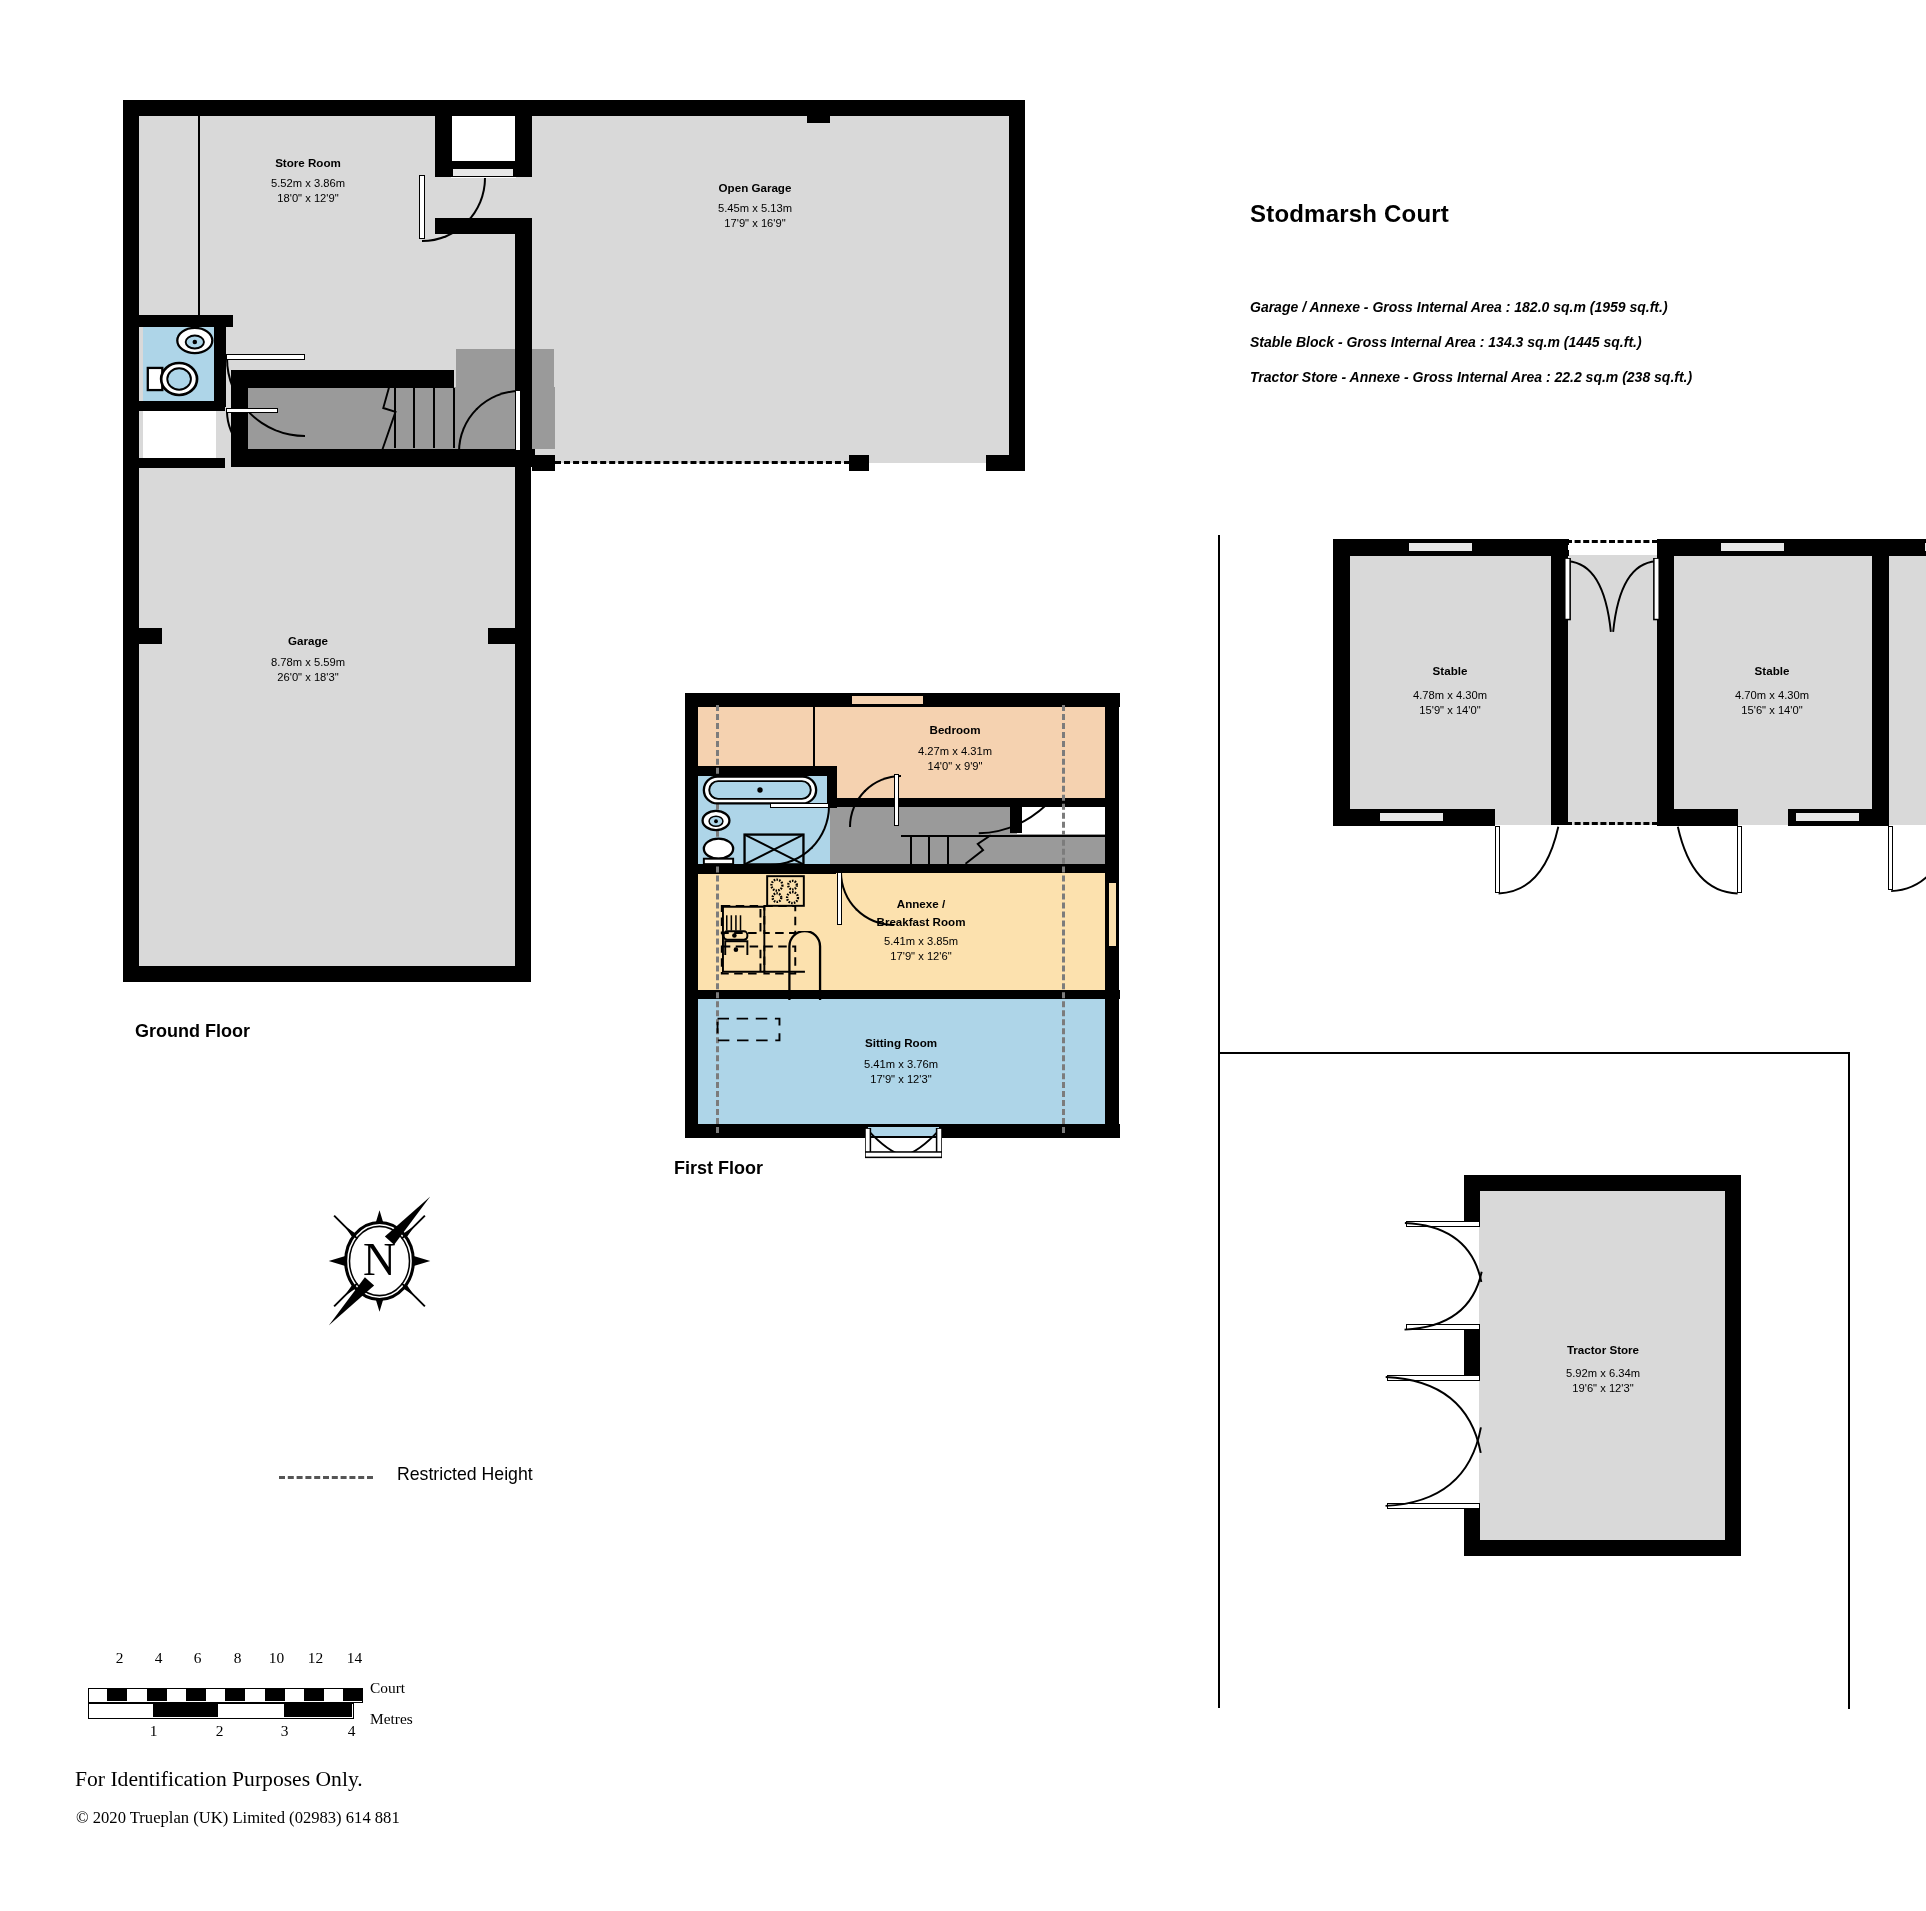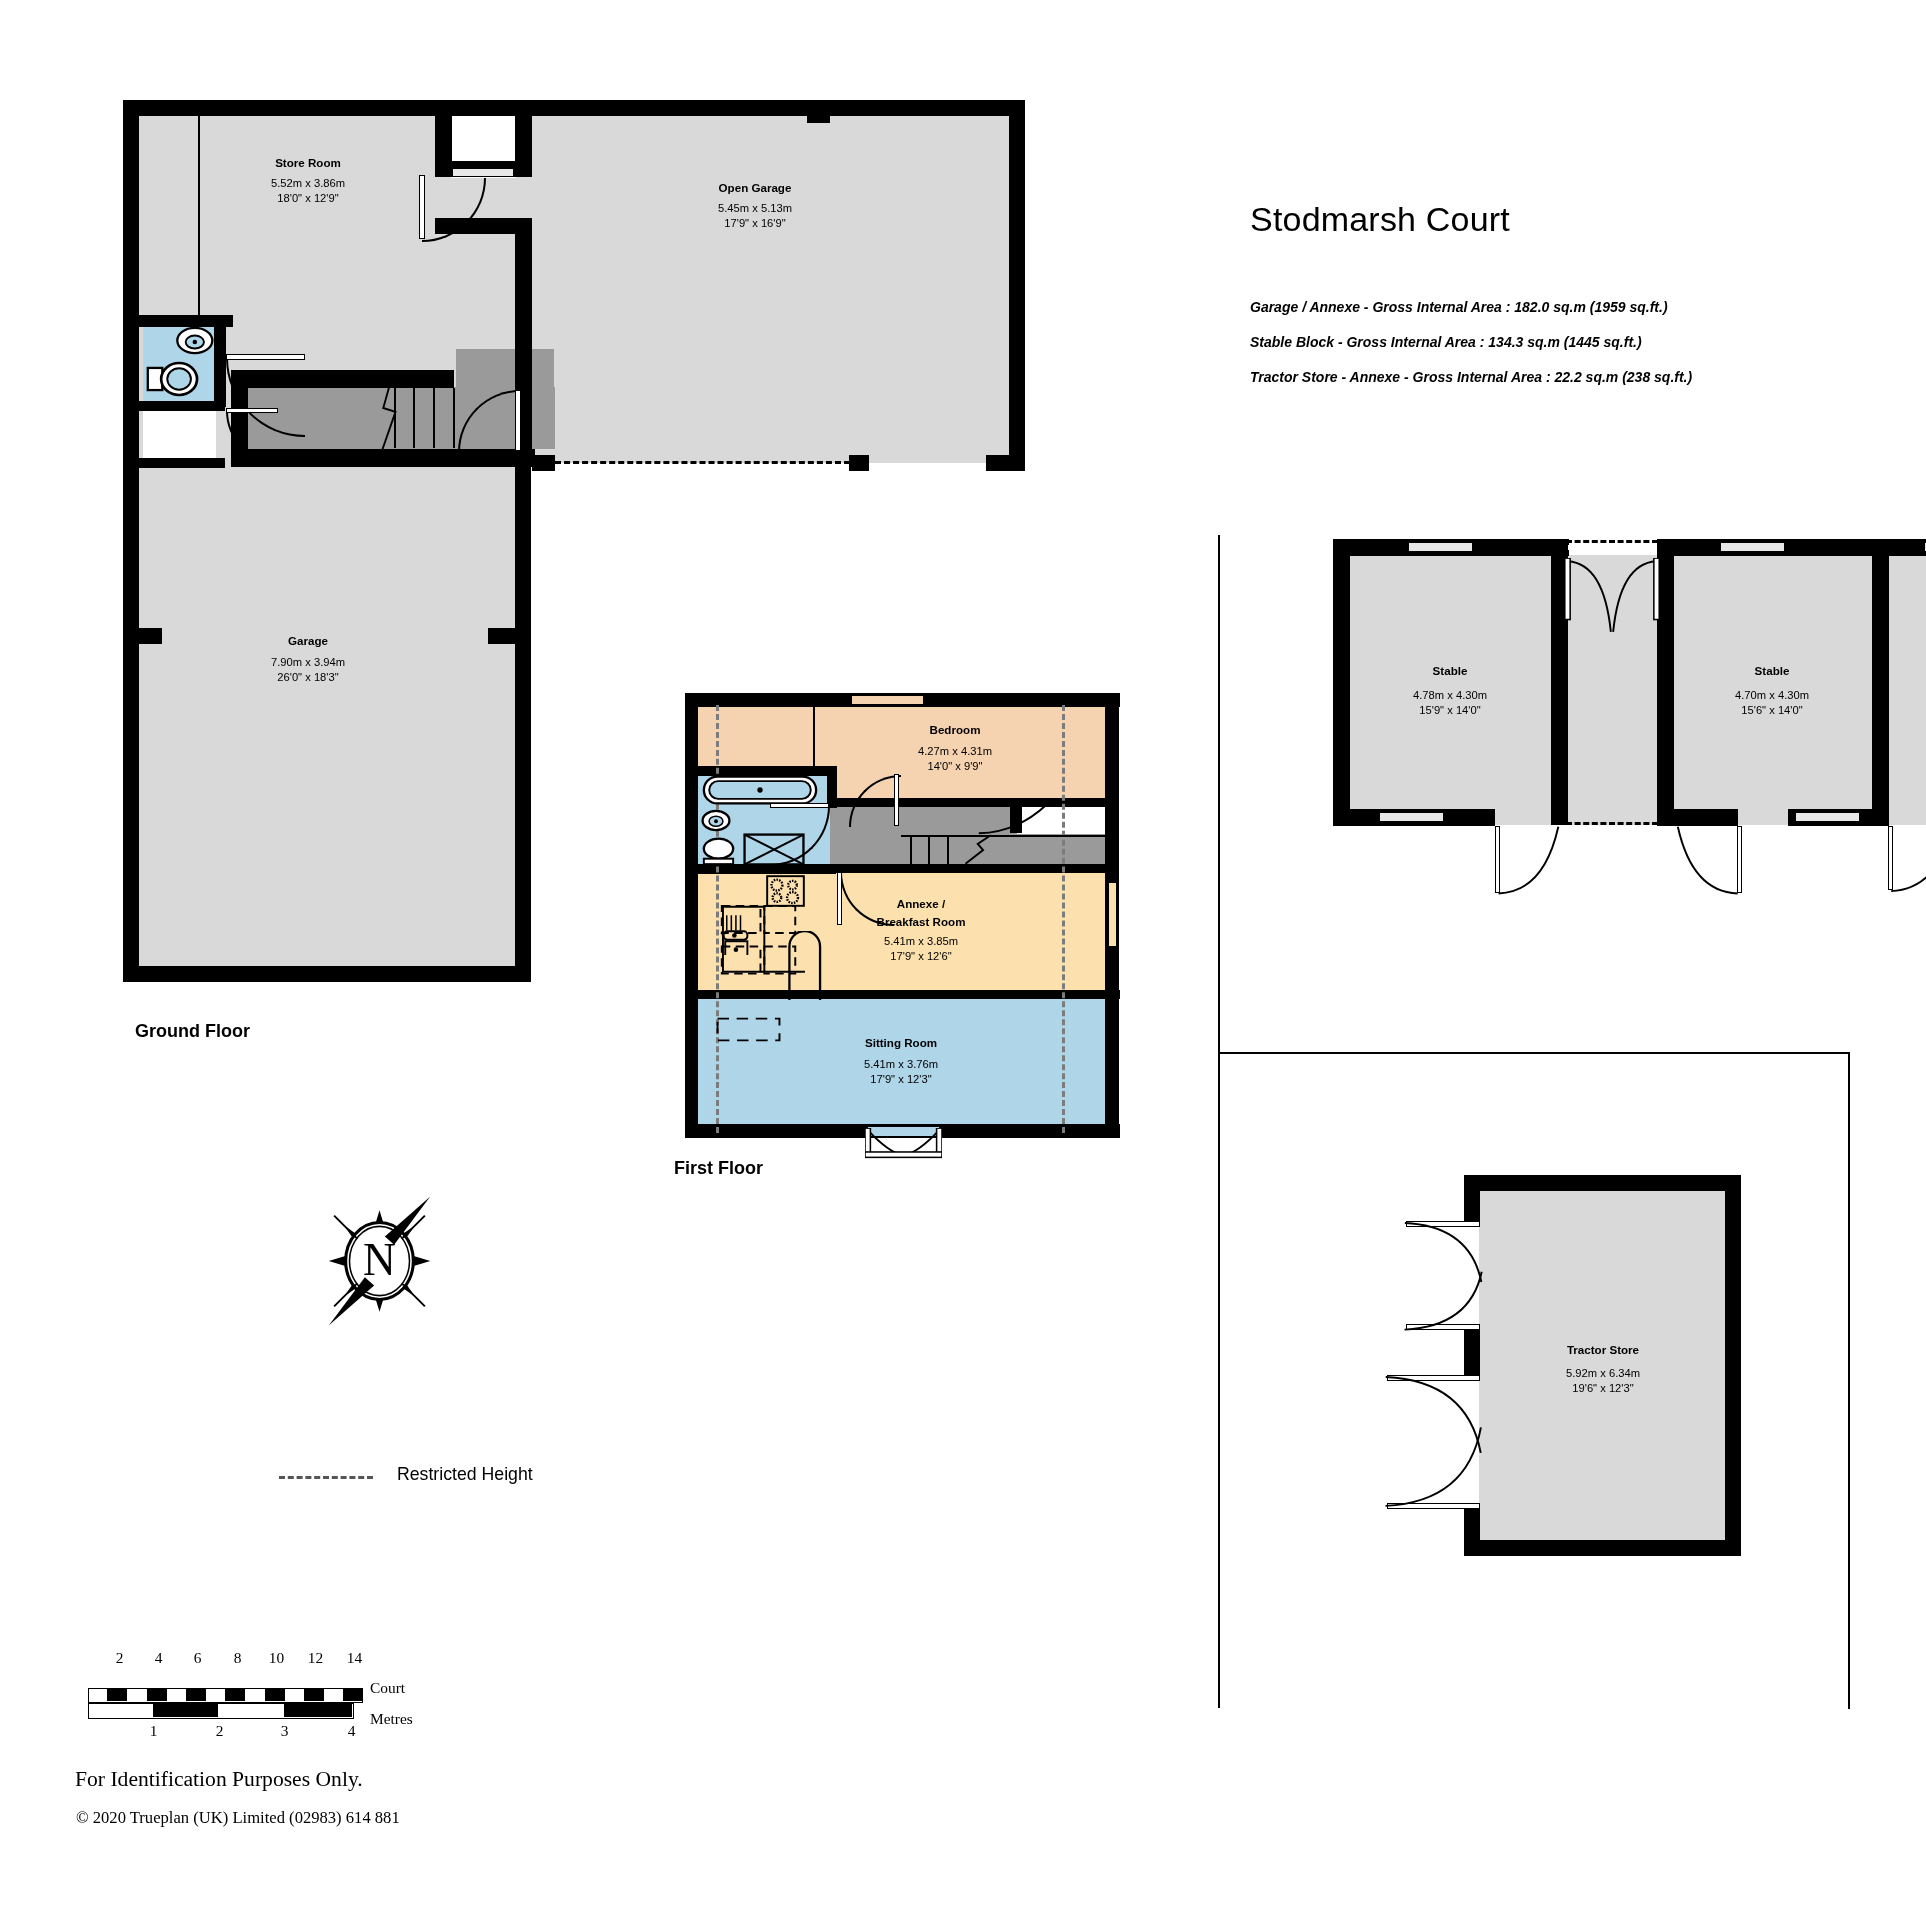--- a/index.html
+++ b/index.html
@@ -32,21 +32,21 @@
   .dash-v{position:absolute;border-left:3.5px dashed #7c7c7c;}
   .dash-h{position:absolute;border-top:3.5px dashed #000;}
 
   
   .rlabel{position:absolute;text-align:center;font-weight:bold;
           font-size:11.6px;line-height:1.28;white-space:nowrap;}
   .rdim{position:absolute;text-align:center;font-size:11.2px;
         line-height:1.3;white-space:nowrap;}
   .floorname{position:absolute;font-weight:bold;font-size:18px;white-space:nowrap;}
 
-  .title{position:absolute;font-weight:normal;font-size:34px;letter-spacing:0.2px;white-space:nowrap;}
+  .title{position:absolute;font-weight:bold;font-size:24px;letter-spacing:0.2px;white-space:nowrap;}
   .arealine{position:absolute;font-weight:bold;font-size:14px;white-space:nowrap;font-style:italic;}
 
   .legend-text{position:absolute;font-size:17.7px;white-space:nowrap;}
   .foot{position:absolute;white-space:nowrap;font-family:"Liberation Serif",serif;}
 
   
   .sbOuter{position:absolute;border:1.5px solid #000;box-sizing:border-box;background:#fff;}
   .sbFill{position:absolute;background:#000;}
   .sbNum{position:absolute;font-family:"Liberation Serif",serif;font-size:15.4px;text-align:center;}
 
@@ -150,21 +150,21 @@
 
   <div class="rlabel" style="left:231px;top:156px;width:154px;">Store Room</div>
   <div class="rdim" style="left:231px;top:176px;width:154px;">5.52m  x  3.86m</div>
   <div class="rdim" style="left:231px;top:191px;width:154px;">18'0"  x  12'9"</div>
 
   <div class="rlabel" style="left:678px;top:181px;width:154px;">Open Garage</div>
   <div class="rdim" style="left:678px;top:201px;width:154px;">5.45m  x  5.13m</div>
   <div class="rdim" style="left:678px;top:216px;width:154px;">17'9"  x  16'9"</div>
 
   <div class="rlabel" style="left:231px;top:634px;width:154px;">Garage</div>
-  <div class="rdim" style="left:231px;top:655px;width:154px;">7.90m  x  3.94m</div>
+  <div class="rdim" style="left:231px;top:655px;width:154px;">8.78m  x  5.59m</div>
   <div class="rdim" style="left:231px;top:670px;width:154px;">26'0"  x  18'3"</div>
 
   <div class="floorname" style="left:135px;top:1021px;">Ground Floor</div>
 </div>
 
 <div class="abs" style="left:674px;top:686px;width:462px;height:944px;">
 
   <div class="room peach" style="left:23px;top:19px;width:408px;height:92px;"></div>
   <div class="room peach" style="left:154px;top:19px;width:277px;height:104px;"></div>
   <div class="room blue" style="left:23px;top:83px;width:133px;height:98px;"></div>

